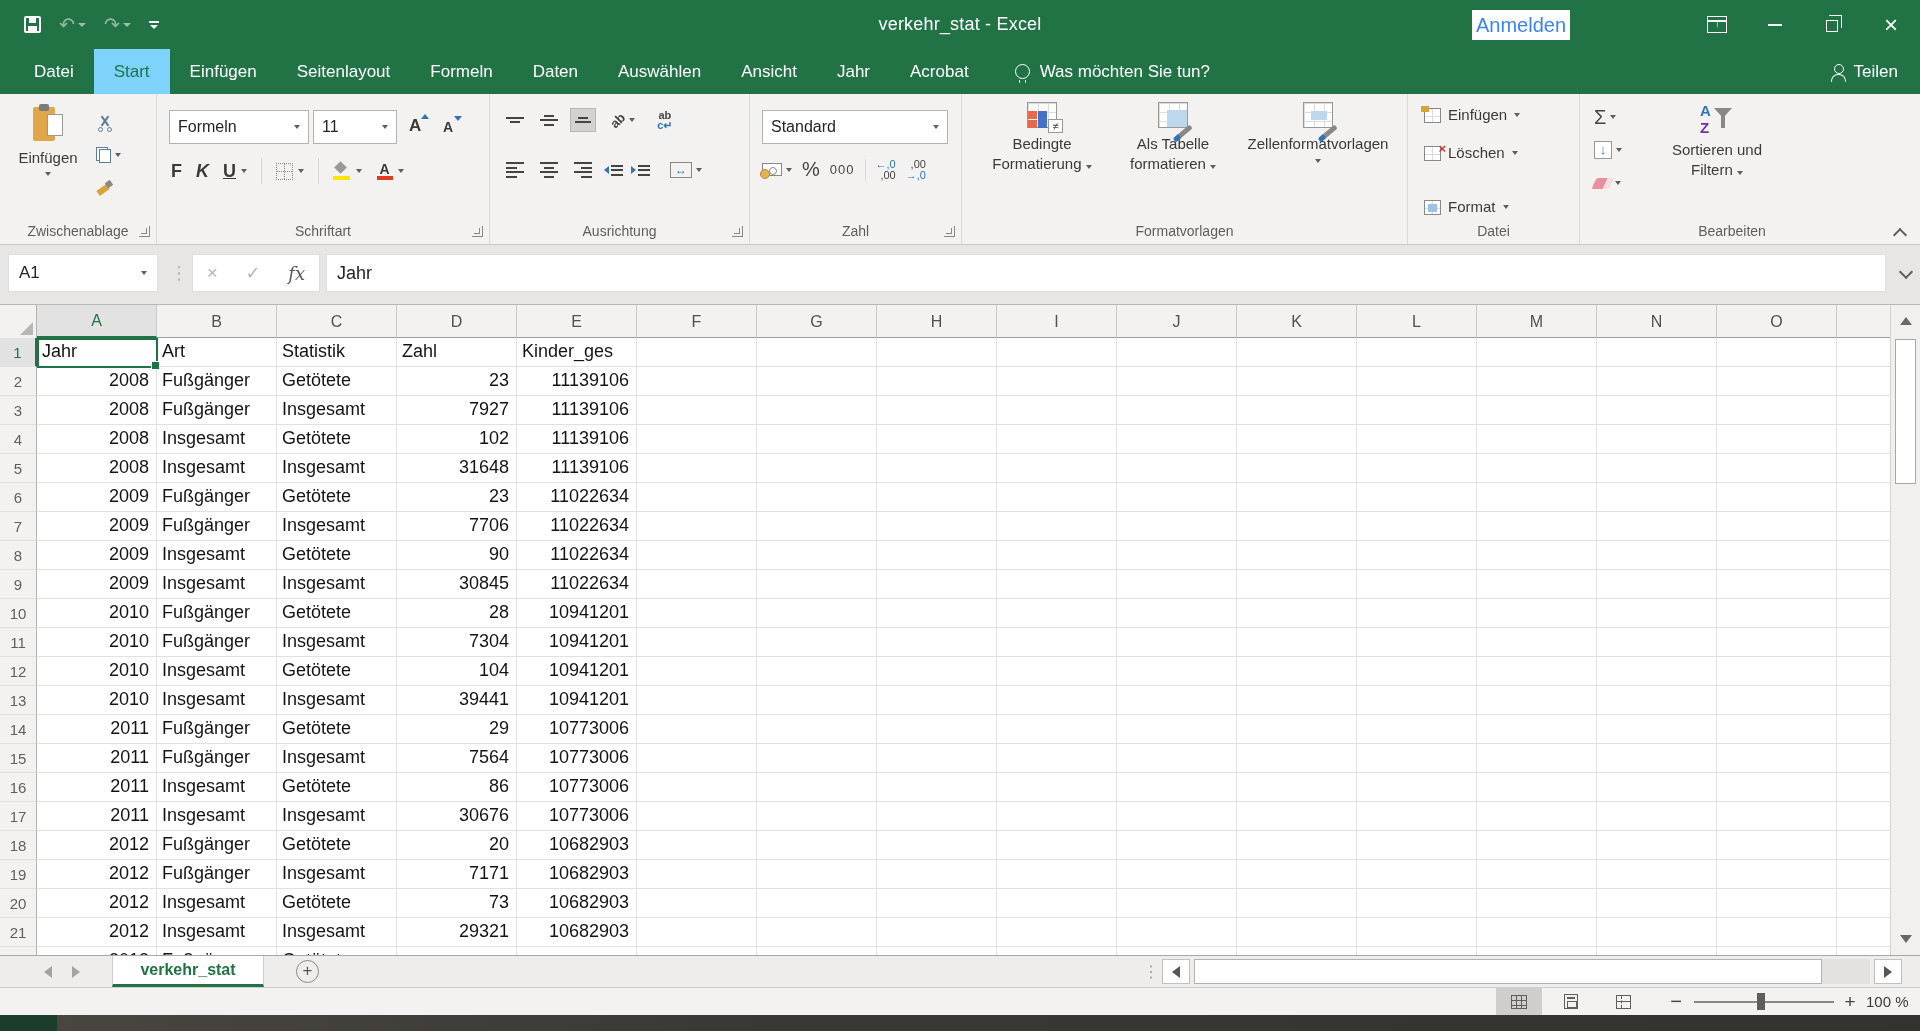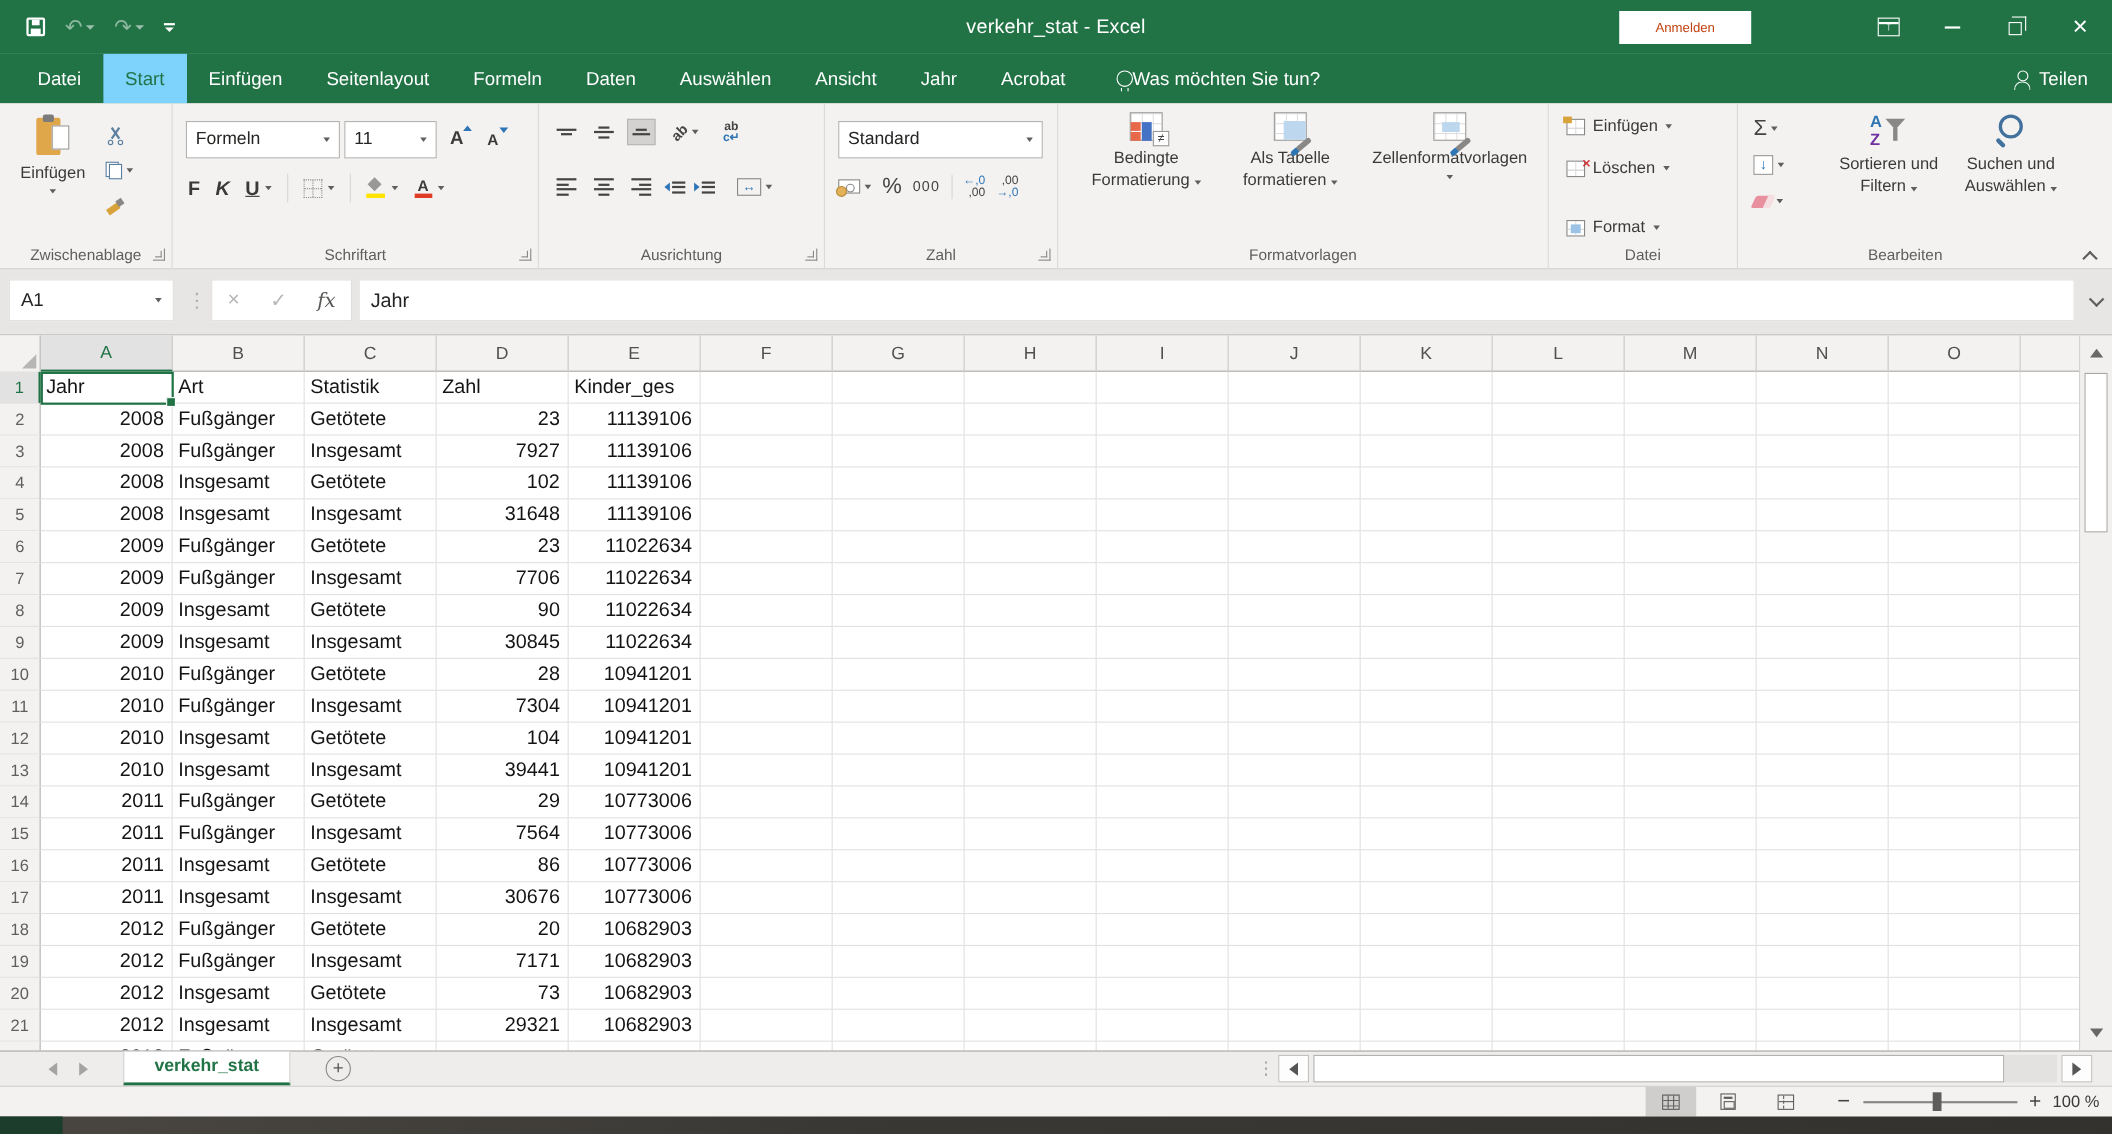--- a/index.html
+++ b/index.html
@@ -12,37 +12,37 @@
   .qbtn { display:flex; align-items:center; gap:3px; color:rgba(255,255,255,.5); font-size:19px; }
   .qbtn.on { color:#fff; }
   .floppy { width:17px; height:17px; border:2px solid #fff; border-radius:2px; position:relative; }
   .floppy:before { content:""; position:absolute; left:3px; top:0; width:7px; height:5px; background:#fff; }
   .floppy:after { content:""; position:absolute; left:2px; bottom:0; width:9px; height:5px; background:#fff; }
   .ddw { width:0; height:0; border-left:4px solid transparent; border-right:4px solid transparent; border-top:4px solid rgba(255,255,255,.55); }
   .qat-custom { display:flex; flex-direction:column; align-items:center; gap:2px; }
   .qat-custom i { display:block; width:10px; height:2px; background:#fff; }
   .qat-custom .ddw { border-top-color:#fff; }
   #title-text { position:absolute; left:0; right:0; top:0; height:49px; text-align:center; line-height:49px; font-size:18px; letter-spacing:.2px; }
-  #signin { position:absolute; left:1472px; top:10px; width:120px; height:30px; background:#fff; color:#c2410c; font-size:12px; display:flex; align-items:center; justify-content:center; }
+  #signin { position:absolute; left:1472px; top:10px; width:98px; height:30px; background:#fff; color:#3b82f6; font-size:20px; display:flex; align-items:center; justify-content:center; }
   #wincontrols { position:absolute; right:0; top:0; height:49px; display:flex; align-items:center; }
   .wc { width:58px; height:49px; display:flex; align-items:center; justify-content:center; color:#fff; }
   .ribopt { width:20px; height:17px; border:1.5px solid #fff; position:relative; }
   .ribopt:before { content:"↑"; position:absolute; left:0; right:0; top:-1px; text-align:center; font-size:12px; }
   .ribopt:after { content:""; position:absolute; left:0; top:3px; width:100%; height:1.5px; background:#fff; }
   .minim { width:14px; height:2px; background:#fff; }
   .restore { width:12px; height:12px; border:1.5px solid #fff; position:relative; margin-top:3px; margin-right:3px; }
   .restore:before { content:""; position:absolute; left:2px; top:-6px; width:12px; height:12px; border:1.5px solid #fff; border-left:none; border-bottom:none; }
   .closex { font-size:24px; font-weight:300; line-height:24px; }
 
   
   #tabrow { position:absolute; left:0; top:49px; width:1920px; height:45px; background:#217346; display:flex; align-items:stretch; color:#fff; }
   #tab-strip { display:flex; align-items:stretch; margin-left:14px; }
   .rtab { padding:0 20px; display:flex; align-items:center; font-size:17px; white-space:nowrap; }
   .rtab.active { background:#7dd3fc; color:#217346; }
-  #tellme { display:flex; align-items:center; margin-left:26px; font-size:17px; }
+  #tellme { display:flex; align-items:center; gap:10px; margin-left:26px; font-size:17px; }
   .bulb { width:15px; height:15px; border:1.6px solid #fff; border-radius:50%; position:relative; }
   .bulb:after { content:""; position:absolute; left:3.5px; bottom:-5px; width:5px; height:3px; border-left:1.6px solid #fff; border-right:1.6px solid #fff; }
   #share { position:absolute; right:22px; top:49px; height:45px; display:flex; align-items:center; gap:8px; font-size:17px; color:#fff; }
   .person { width:15px; height:15px; position:relative; }
   .person:before { content:""; position:absolute; left:3.5px; top:0; width:8px; height:8px; border:1.5px solid #fff; border-radius:50%; }
   .person:after { content:""; position:absolute; left:0; bottom:-3px; width:13px; height:7px; border:1.5px solid #fff; border-bottom:none; border-radius:7px 7px 0 0; }
 
   
   #ribbon { position:absolute; left:0; top:94px; width:1920px; height:151px; background:#f3f2f1; border-bottom:1px solid #c9c7c5; }
   .group { position:absolute; top:0; height:150px; border-right:1px solid #dcdad8; }
@@ -520,25 +520,20 @@
     </div>
     <div class="stylebtn" style="left:78px;width:118px;">
       <span class="ic-sort">
         <span class="a">A</span>
           <span class="z">Z</span>
           <span class="funnel"></span>
       </span>
       <span class="btxt">Sortieren und</span>
       <span class="btxt"><span>Filtern</span> <span class="dd"></span></span>
     </div>
-    <div class="stylebtn" style="left:192px;width:112px;">
-      <span class="ic-search"></span>
-      <span class="btxt">Suchen und</span>
-      <span class="btxt"><span>Auswählen</span> <span class="dd"></span></span>
-    </div>
     <span class="glabel">Bearbeiten</span>
   </div>
 
   <span id="collapse-ribbon"></span>
 </div>
 
 <div id="formulabar">
   <div id="namebox">
     <span>A1</span>
       <span class="dd"></span>

